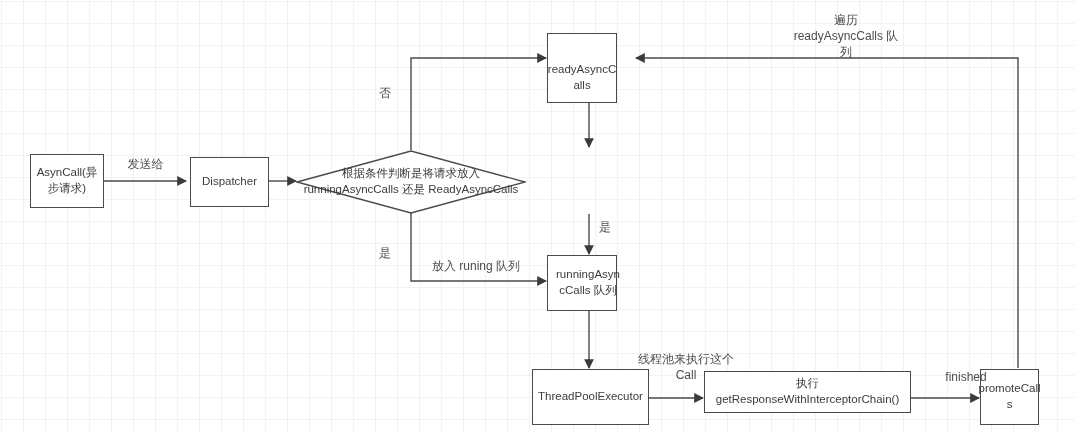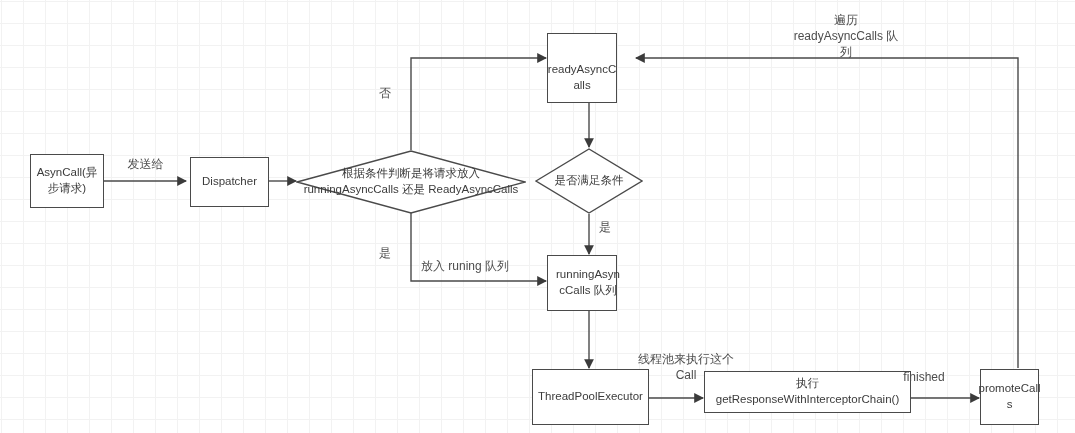--- a/index.html
+++ b/index.html
@@ -129,26 +129,20 @@
     </svg>
     <div class="diamond-label">根据条件判断是将请求放入
 runningAsyncCalls 还是 ReadyAsyncCalls</div>
   </div>
 
   <div class="node box" style="left:547px; top:33px; width:70px; height:70px;">
     <span style="white-space:pre-line;margin-top:20px;">readyAsyncC
 alls</span>
   </div>
 
-  <div class="diamond-wrap" style="left:535px; top:148px; width:108px; height:66px;">
-    <svg width="108" height="66">
-      <polygon points="1,33 54,1 107,33 54,65" fill="#ffffff" stroke="#4a4a4a" stroke-width="1.4"></polygon>
-    </svg>
-    <div class="diamond-label">是否满足条件</div>
-  </div>
 
   <div class="node box" style="left:547px; top:255px; width:70px; height:56px;padding-left:16px;">
     <span style="white-space:pre-line;">runningAsyn
 cCalls 队列</span>
   </div>
 
   <div class="node box" style="left:532px; top:369px; width:117px; height:56px;">
     <span style="white-space:pre-line;text-align:center;">ThreadPoolExecutor</span>
   </div>
 
@@ -160,26 +154,26 @@
     <span style="white-space:pre-line;">promoteCall
 s</span>
   </div>
 
   <div class="edge-label" style="left:113px; top:156px; width:65px;">发送给</div>
 
   <div class="edge-label" style="left:372px; top:85px; width:26px;">否</div>
 
   <div class="edge-label" style="left:372px; top:245px; width:26px;">是</div>
 
-  <div class="edge-label" style="left:421px; top:258px; width:110px; text-align:left;">放入 runing 队列</div>
+  <div class="edge-label" style="left:421px; top:258px; width:110px; text-align:center;">放入 runing 队列</div>
 
   <div class="edge-label" style="left:599px; top:219px; width:26px; text-align:left;">是</div>
 
   <div class="edge-label" style="left:631px; top:351px; width:110px;">线程池来执行这个
 Call</div>
 
-  <div class="edge-label" style="left:891px; top:369px; width:66px;">finished</div>
+  <div class="edge-label" style="left:933px; top:369px; width:66px;">finished</div>
 
   <div class="edge-label" style="left:781px; top:12px; width:130px;">遍历
 readyAsyncCalls 队
 列</div>
 
 </div>
 
 </body></html>

